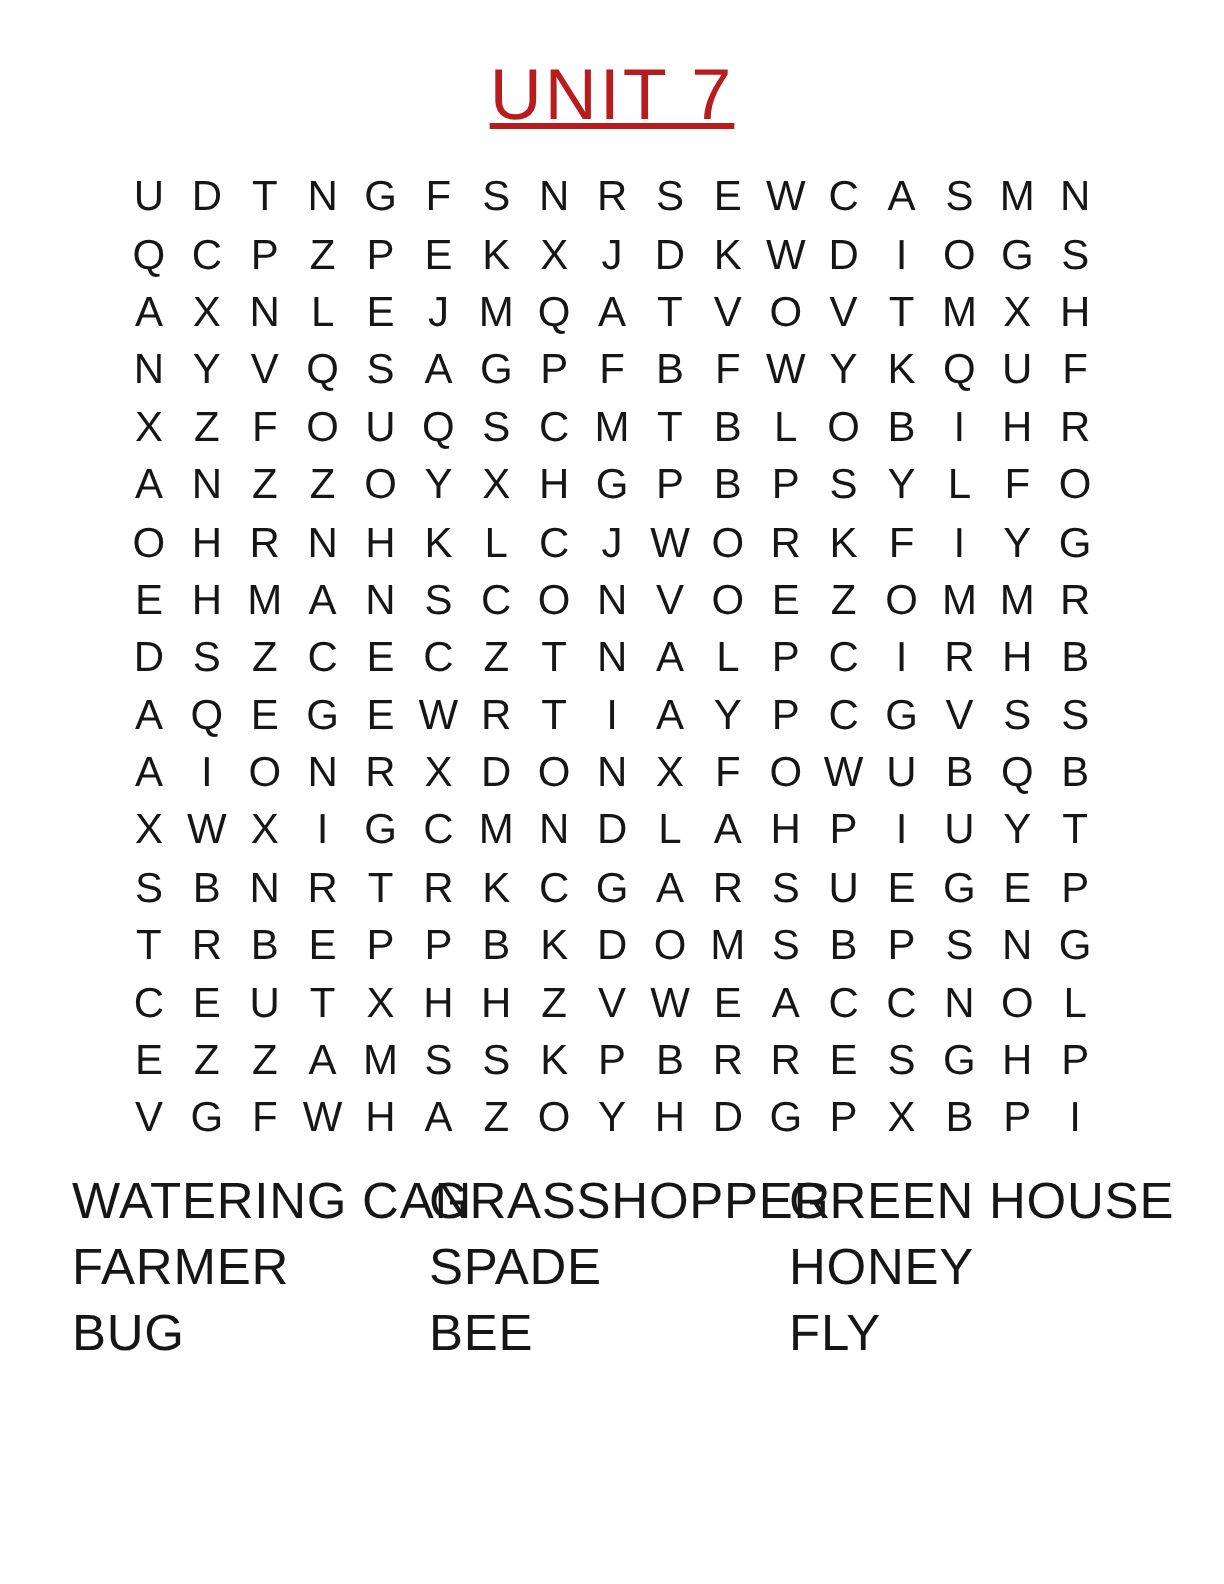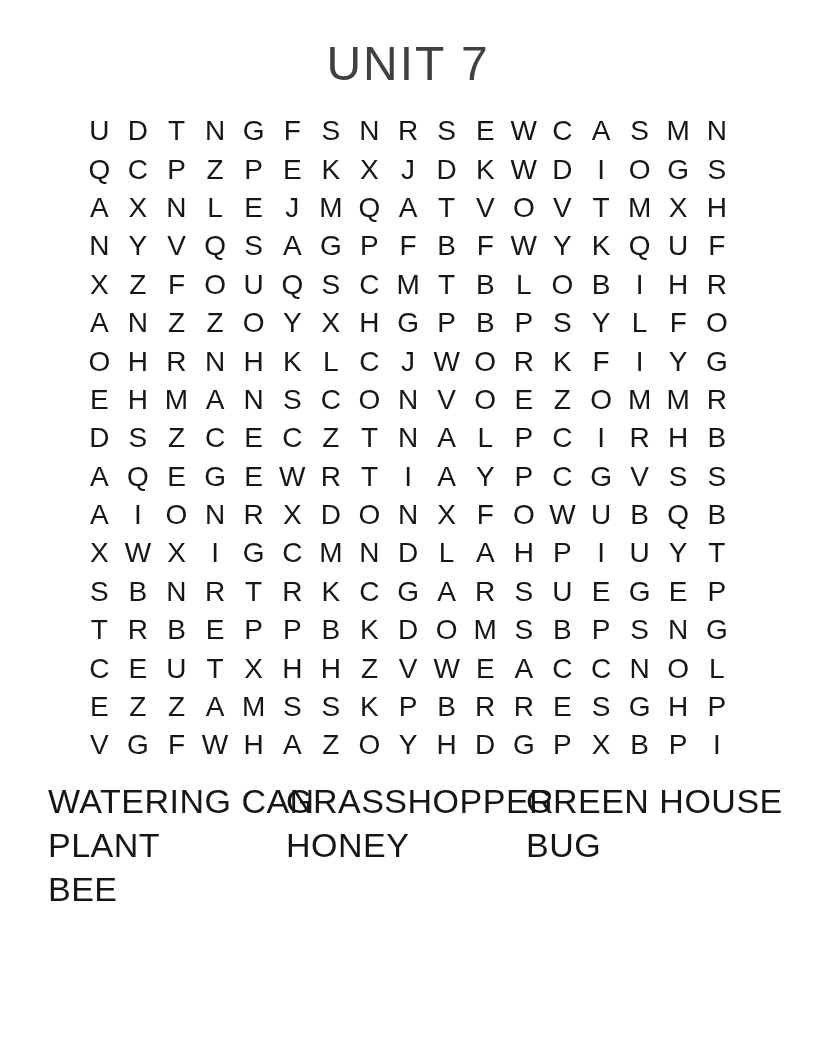--- a/index.html
+++ b/index.html
@@ -19,21 +19,22 @@
   .title {
     position: absolute;
     top: 36px;
     left: 0;
     width: 100%;
     margin: 0;
     text-align: center;
     font-size: 48px;
     font-weight: 500;
     letter-spacing: 2px;
-    color: #404040;
+    color: #b91c1c;
+    text-decoration: underline;
   }
   .grid {
     position: absolute;
     left: 80px;
     top: 112px;
     display: grid;
     grid-template-columns: repeat(17, 38.6px);
     grid-auto-rows: 38.4px;
   }
   .cell {
@@ -356,18 +357,20 @@
       <span class="cell">P</span>
       <span class="cell">X</span>
       <span class="cell">B</span>
       <span class="cell">P</span>
       <span class="cell">I</span>
     </div>
   <div class="words" id="word-list">
       <span class="word">WATERING CAN</span>
       <span class="word">GRASSHOPPER</span>
       <span class="word">GREEN HOUSE</span>
-      <span class="word">PLANT</span>
+      <span class="word">FARMER</span>
+      <span class="word">SPADE</span>
       <span class="word">HONEY</span>
       <span class="word">BUG</span>
       <span class="word">BEE</span>
+      <span class="word">FLY</span>
     </div>
 </div>
 
 </body></html>

